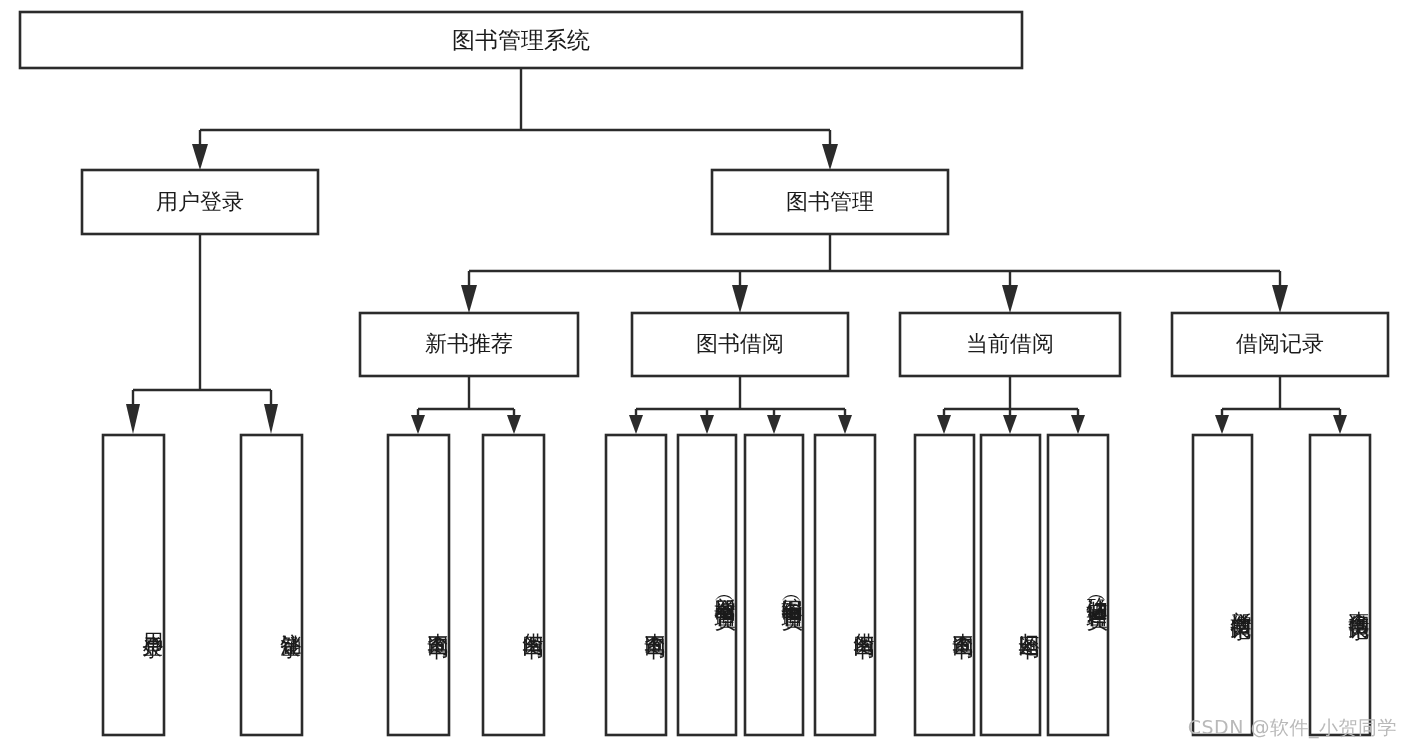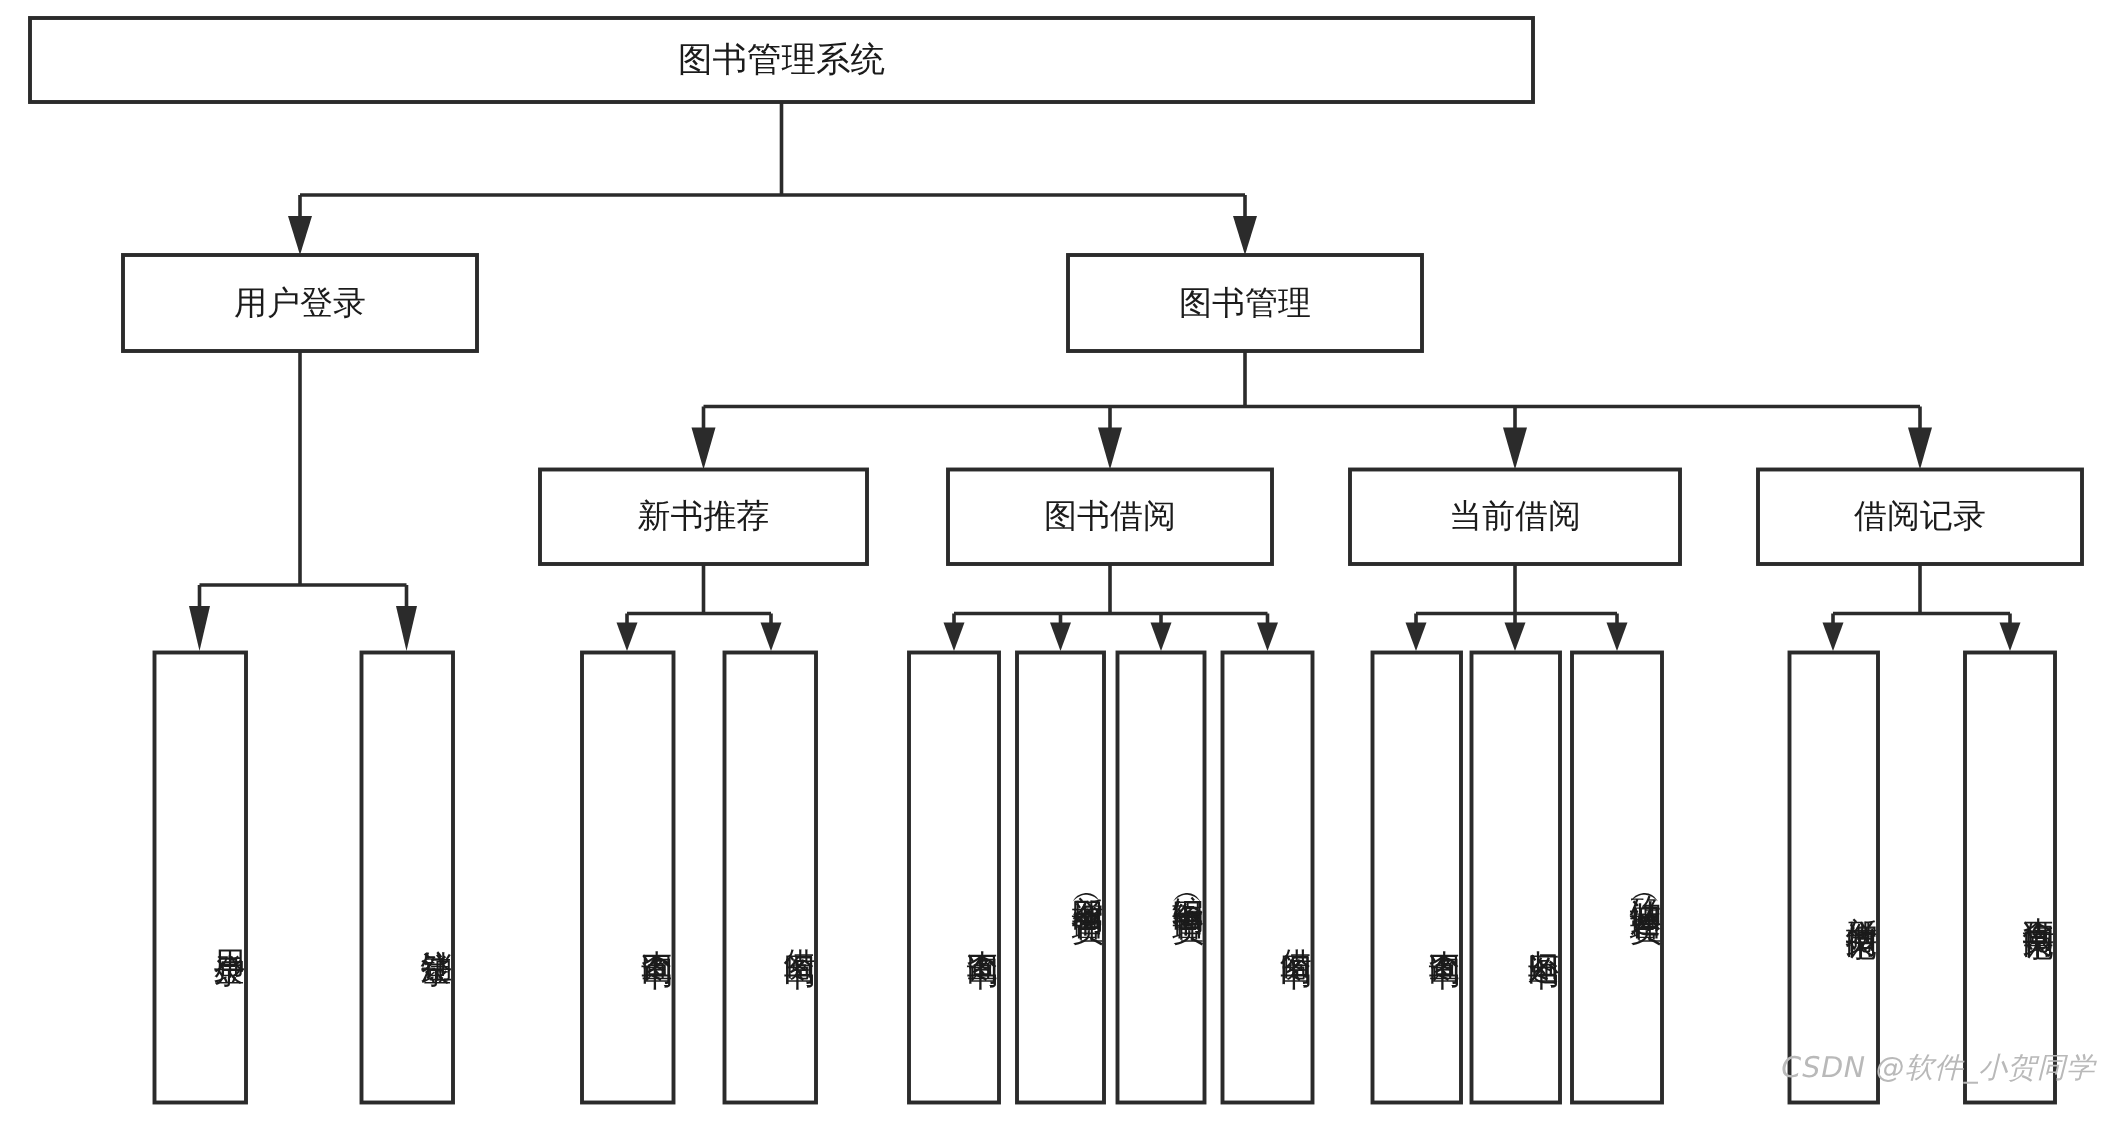--- a/index.html
+++ b/index.html
@@ -63,27 +63,26 @@
     font-size: 21px;
     line-height: 1.08;
     letter-spacing: 2px;
     color: #1b1b1b;
     white-space: nowrap;
     pointer-events: none;
   }
   .watermark {
     position: absolute;
     right: 8px;
-    bottom: 22px;
+    bottom: 6px;
     font-family: "DejaVu Sans", "Liberation Sans", sans-serif;
     font-size: 19px;
     color: #b9b9b9;
     white-space: nowrap;
     letter-spacing: 0.5px;
-    font-style: italic;
   }
 </style>
 </head>
 <body>
 
 <div id="diagram-root">
 
   <svg id="flow-svg" viewBox="0 0 1405 747">
 
     <g>

